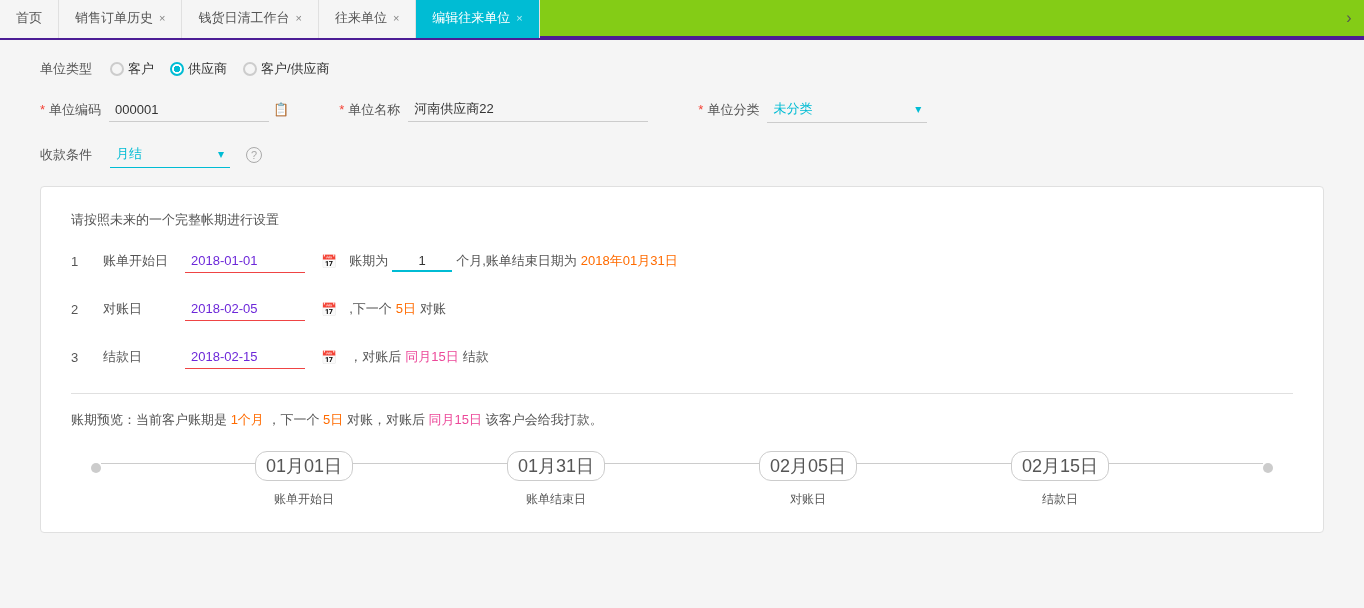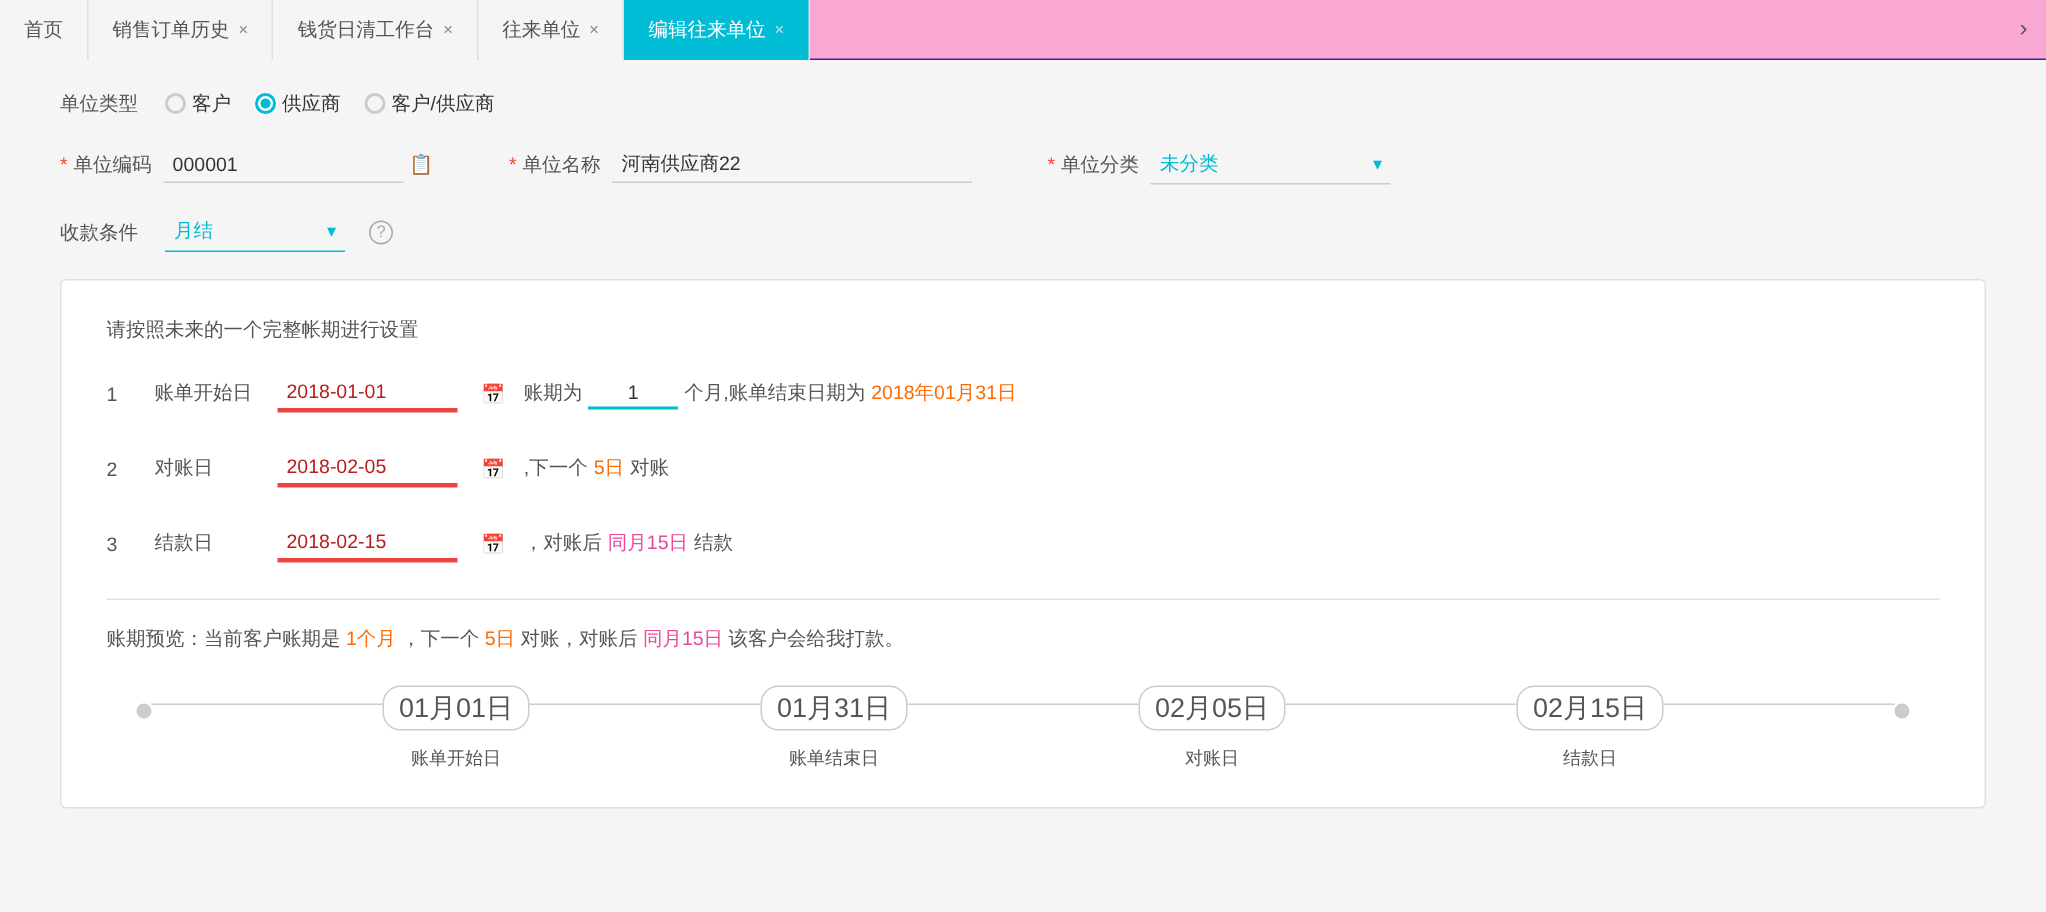--- a/index.html
+++ b/index.html
@@ -2,22 +2,22 @@
 <html><head>
   <meta charset="utf-8">
   <style>
     * { box-sizing: border-box; margin: 0; padding: 0; }
     body { font-family: 'Microsoft YaHei', Arial, sans-serif; font-size: 13px; color: #333; background: #f5f5f5; }
 
     
     .tab-bar {
       display: flex;
       align-items: center;
-      background: #f9a8d4;
-      border-bottom: 1px solid #4c1d95;
+      background: #84cc16;
+      border-bottom: 4px solid #4c1d95;
       height: 40px;
       padding: 0 0;
     }
     .tab {
       display: flex;
       align-items: center;
       padding: 0 16px;
       height: 40px;
       cursor: pointer;
       font-size: 13px;
@@ -179,24 +179,24 @@
       color: #555;
       font-size: 13px;
     }
     .row-label {
       width: 70px;
       color: #555;
       white-space: nowrap;
     }
     .date-input {
       border: none;
-      border-bottom: 3px solid #ef4444;
+      border-bottom: 1px solid #ef4444;
       padding: 4px 6px;
       font-size: 13px;
-      color: #b91c1c;
+      color: #6d28d9;
       outline: none;
       background: transparent;
       width: 120px;
     }
     .row-desc {
       color: #555;
       display: flex;
       align-items: center;
       gap: 4px;
     }

